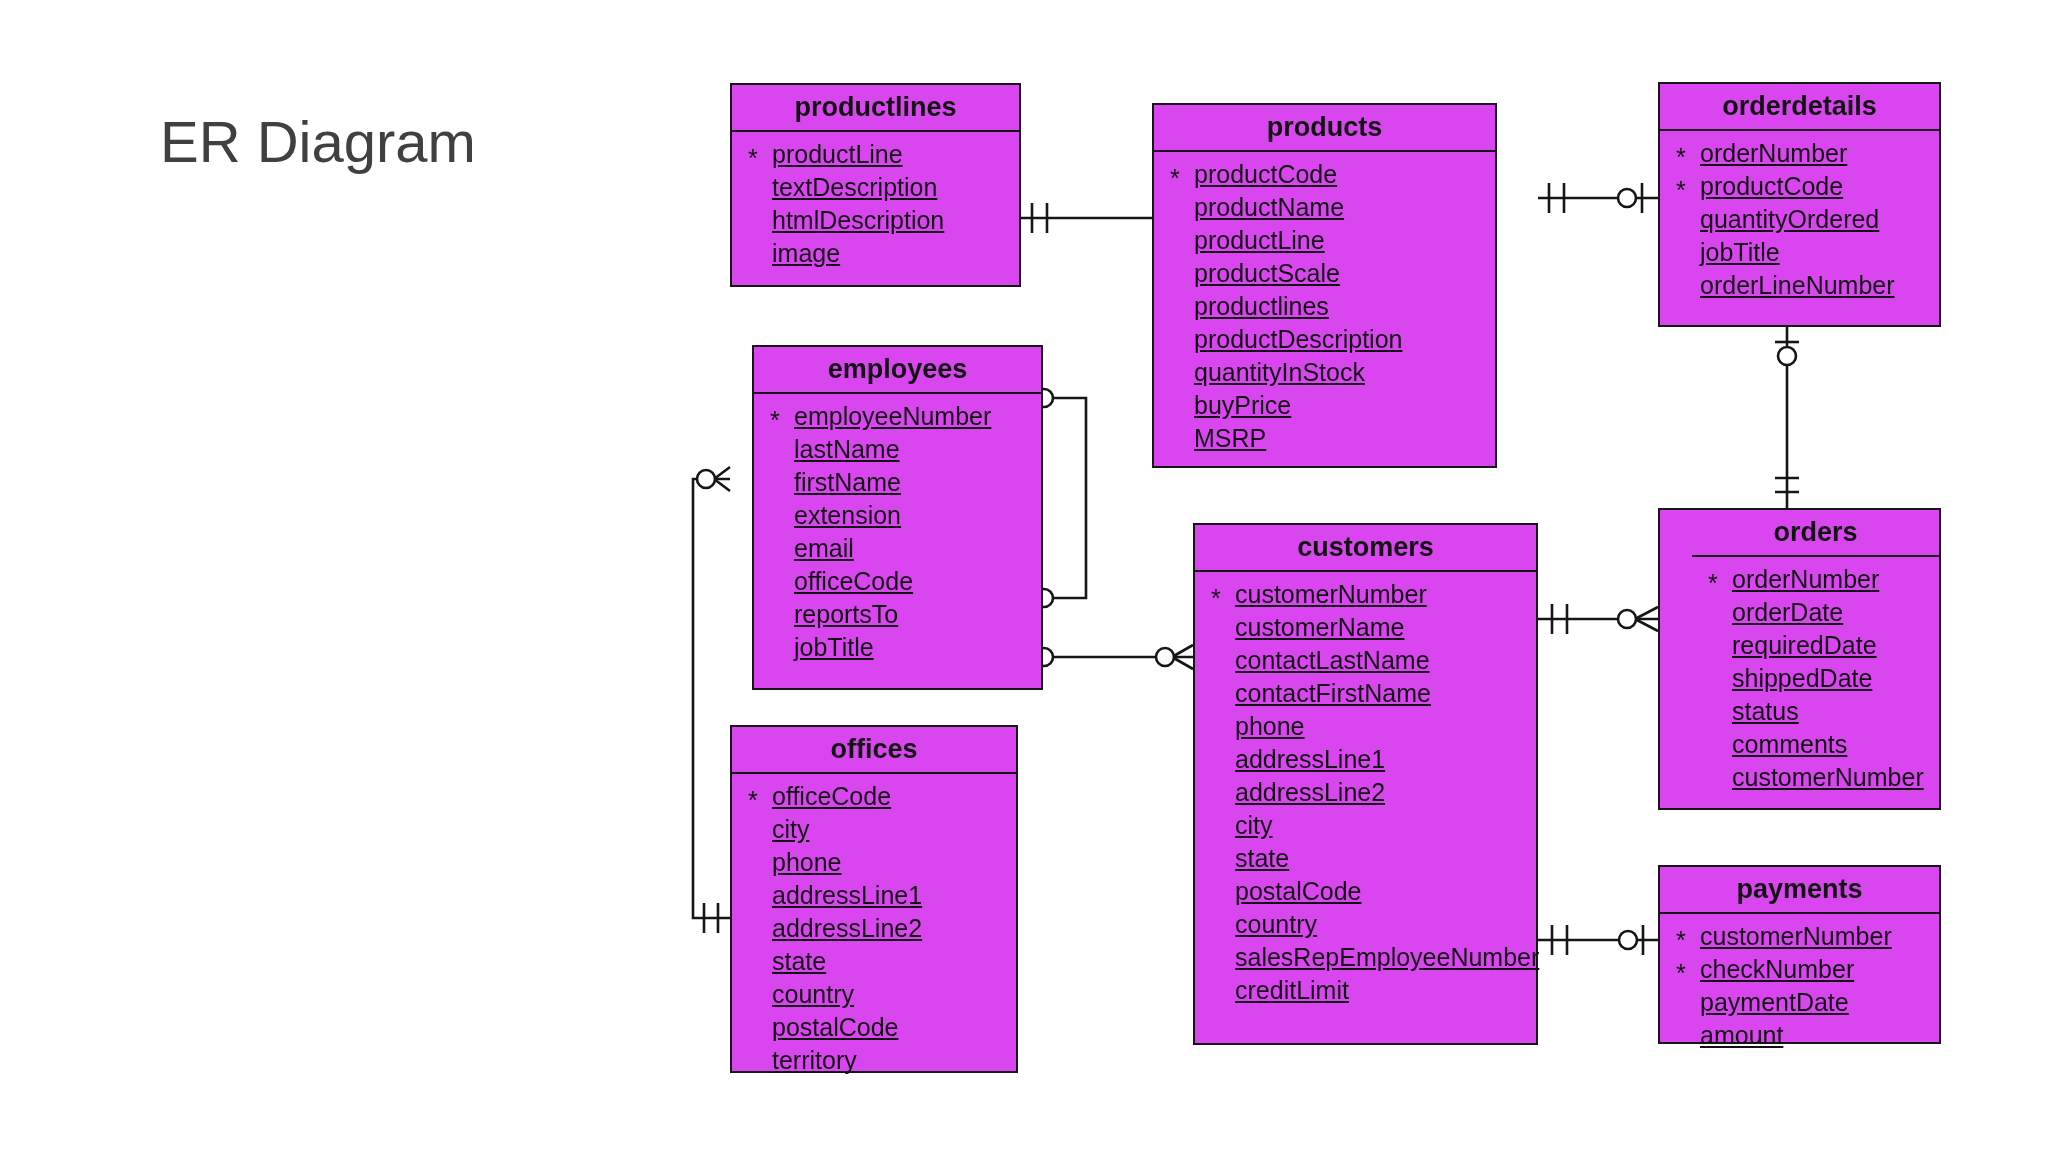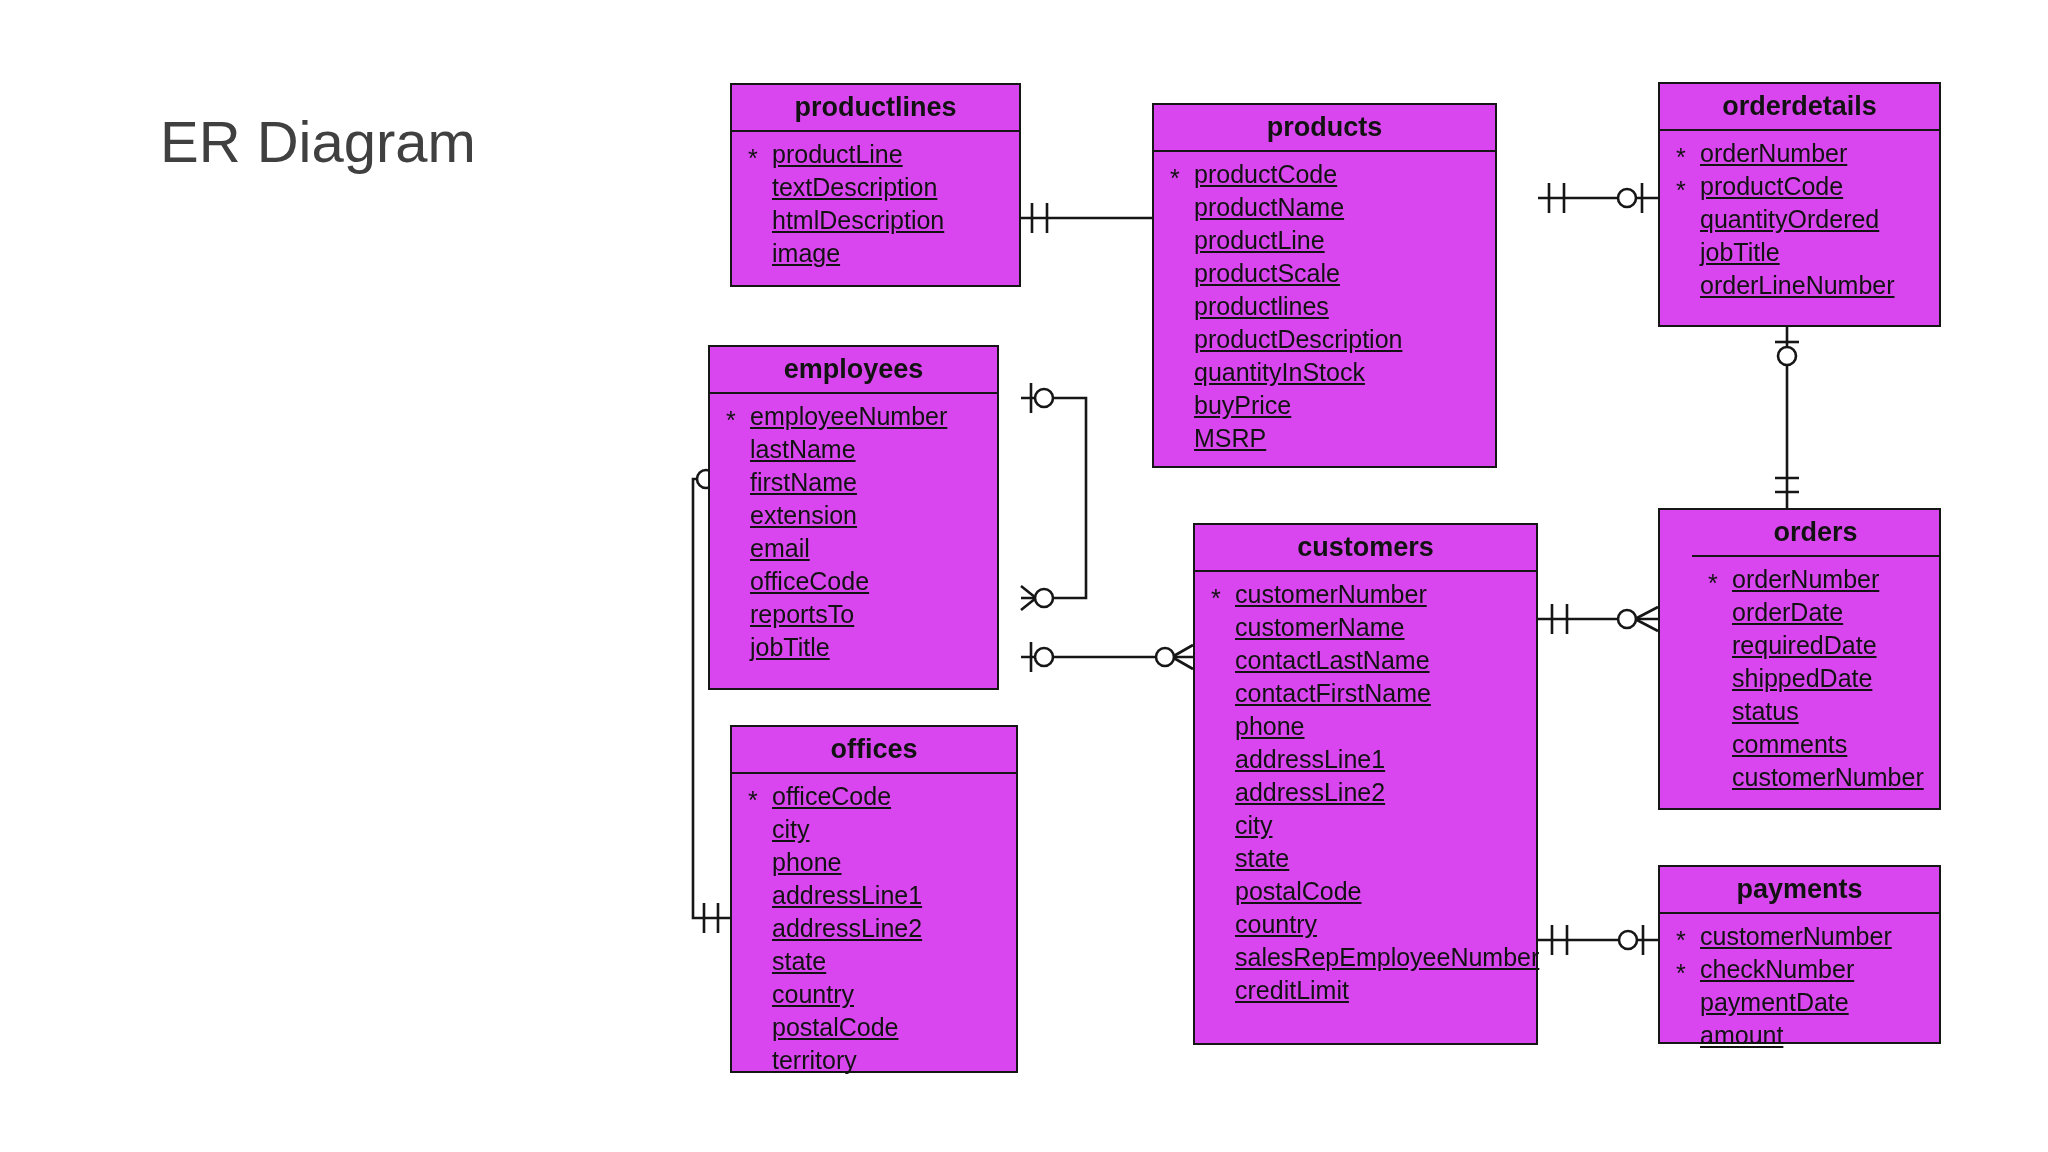--- a/index.html
+++ b/index.html
@@ -206,21 +206,21 @@
           <span class="star hidden">*</span>
           <span class="fname">jobTitle</span>
         </div>
         <div class="field-row">
           <span class="star hidden">*</span>
           <span class="fname">orderLineNumber</span>
         </div>
       </div>
   </div>
 
-  <div class="entity" style="left:708px;top:345px;width:291px;height:345px;">
+  <div class="entity" style="left:752px;top:345px;width:291px;height:345px;">
     <div class="entity-header">employees</div>
     <div class="entity-fields">
         <div class="field-row">
           <span class="star">*</span>
           <span class="fname">employeeNumber</span>
         </div>
         <div class="field-row">
           <span class="star hidden">*</span>
           <span class="fname">lastName</span>
         </div>

